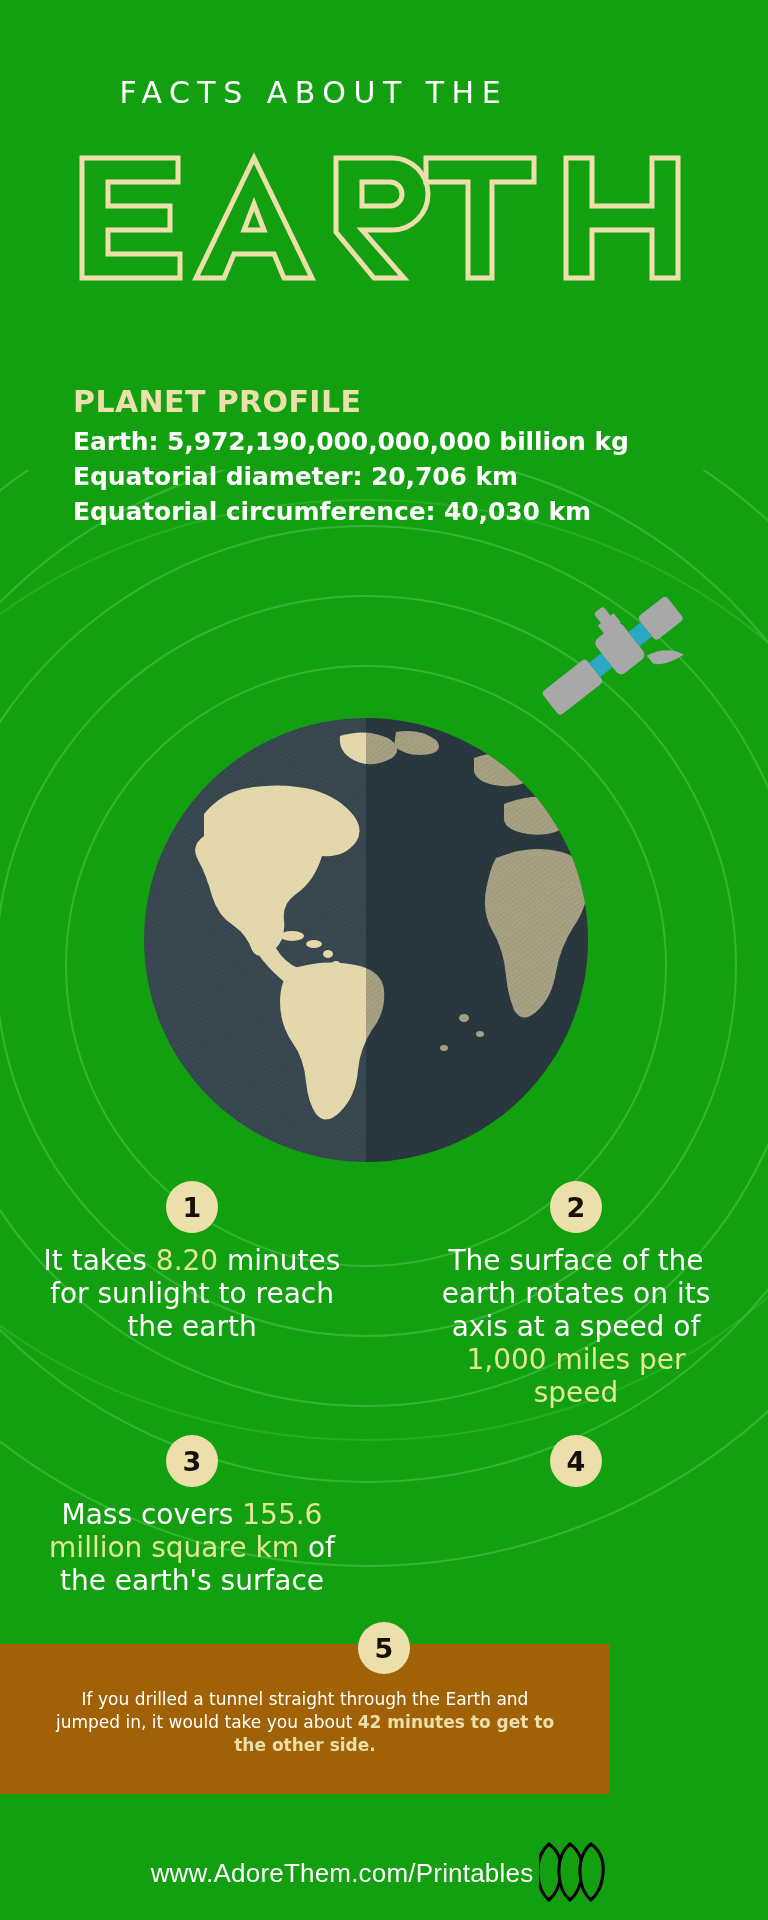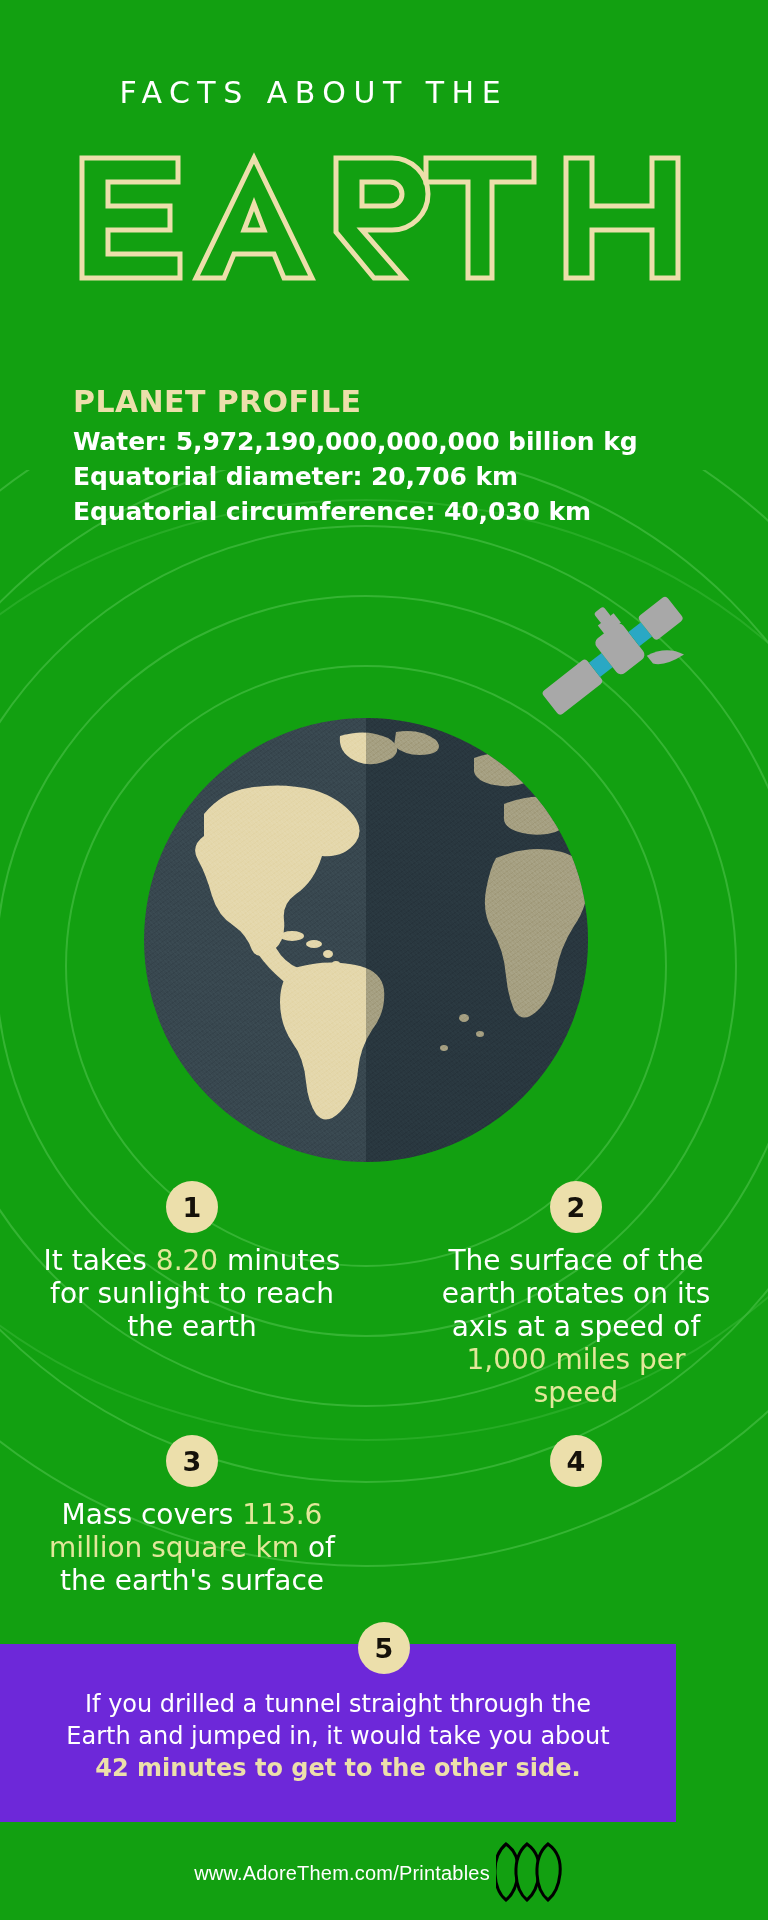--- a/index.html
+++ b/index.html
@@ -100,39 +100,39 @@
   .fact-4 .fact-text{ width:320px; }
   .row-2{ margin-top:26px; }
 
   
   .panel-wrap{ position:absolute; left:0; top:1644px; width:768px; }
   .badge5{
     position:absolute; left:50%; top:-22px; transform:translateX(-50%);
     z-index:3;
   }
   .panel{
-    background:#6d28d9;
-    width:676px;
+    background:#a16207;
+    width:610px;
     padding:44px 54px 38px;
     text-align:center;
     color:#ffffff;
-    font-size:24px;
+    font-size:17px;
     line-height:1.34;
   }
   .panel .hl{ color:#ecdfab; font-weight:bold; }
 
   
   .footer{
     position:absolute; left:0; top:1826px; width:768px; height:94px;
     display:flex; align-items:center; justify-content:center;
   }
   .footer-url{
     color:#ffffff;
     font-family:"Liberation Sans", sans-serif;
-    font-size:20px;
+    font-size:26px;
     letter-spacing:0.2px;
   }
   .footer-logo{ margin-left:6px; }
 </style>
 </head>
 <body>
 
 <div class="poster">
 
   <div class="rings">
@@ -164,21 +164,21 @@
 
         <path d="M352 6 H460 V30 H418 V126 H394 V30 H352 Z"></path>
 
         <path d="M492 6 H518 V54 H578 V6 H604 V126 H578 V78 H518 V126 H492 Z"></path>
       </g>
     </svg>
   </div>
 
   <div class="profile">
     <div class="profile-head">PLANET PROFILE</div>
-    <div class="profile-line">Water: 5,972,190,000,000,000 billion kg</div>
+    <div class="profile-line">Earth: 5,972,190,000,000,000 billion kg</div>
     <div class="profile-line">Equatorial diameter: 20,706 km</div>
     <div class="profile-line">Equatorial circumference: 40,030 km</div>
   </div>
 
   <div class="satellite">
     <svg width="170" height="140" viewBox="0 0 170 140" fill="none">
       <g transform="rotate(-38 85 70)">
         <rect x="6" y="56" width="56" height="30" rx="4" fill="#a8a8a8"></rect>
         <rect x="62" y="62" width="16" height="18" fill="#2aa8c4"></rect>
         <rect x="78" y="48" width="34" height="44" rx="6" fill="#a8a8a8"></rect>
@@ -233,21 +233,21 @@
         <div class="fact-text"><span>It takes </span><span class="hl">8.20</span><span> minutes for sunlight to reach the earth</span></div>
       </div>
       <div class="fact fact-2">
         <div class="badge">2</div>
         <div class="fact-text"><span>The surface of the earth rotates on its axis at a speed of </span><span class="hl">1,000 miles per speed</span></div>
       </div>
     </div>
     <div class="fact-row row-2">
       <div class="fact fact-3">
         <div class="badge">3</div>
-        <div class="fact-text"><span>Mass covers </span><span class="hl">113.6 million square km</span><span> of the earth's surface</span></div>
+        <div class="fact-text"><span>Mass covers </span><span class="hl">155.6 million square km</span><span> of the earth's surface</span></div>
       </div>
       <div class="fact fact-4">
         <div class="badge">4</div>
       </div>
     </div>
   </div>
 
   <div class="panel-wrap">
     <div class="badge5">
       <div class="badge">5</div>

